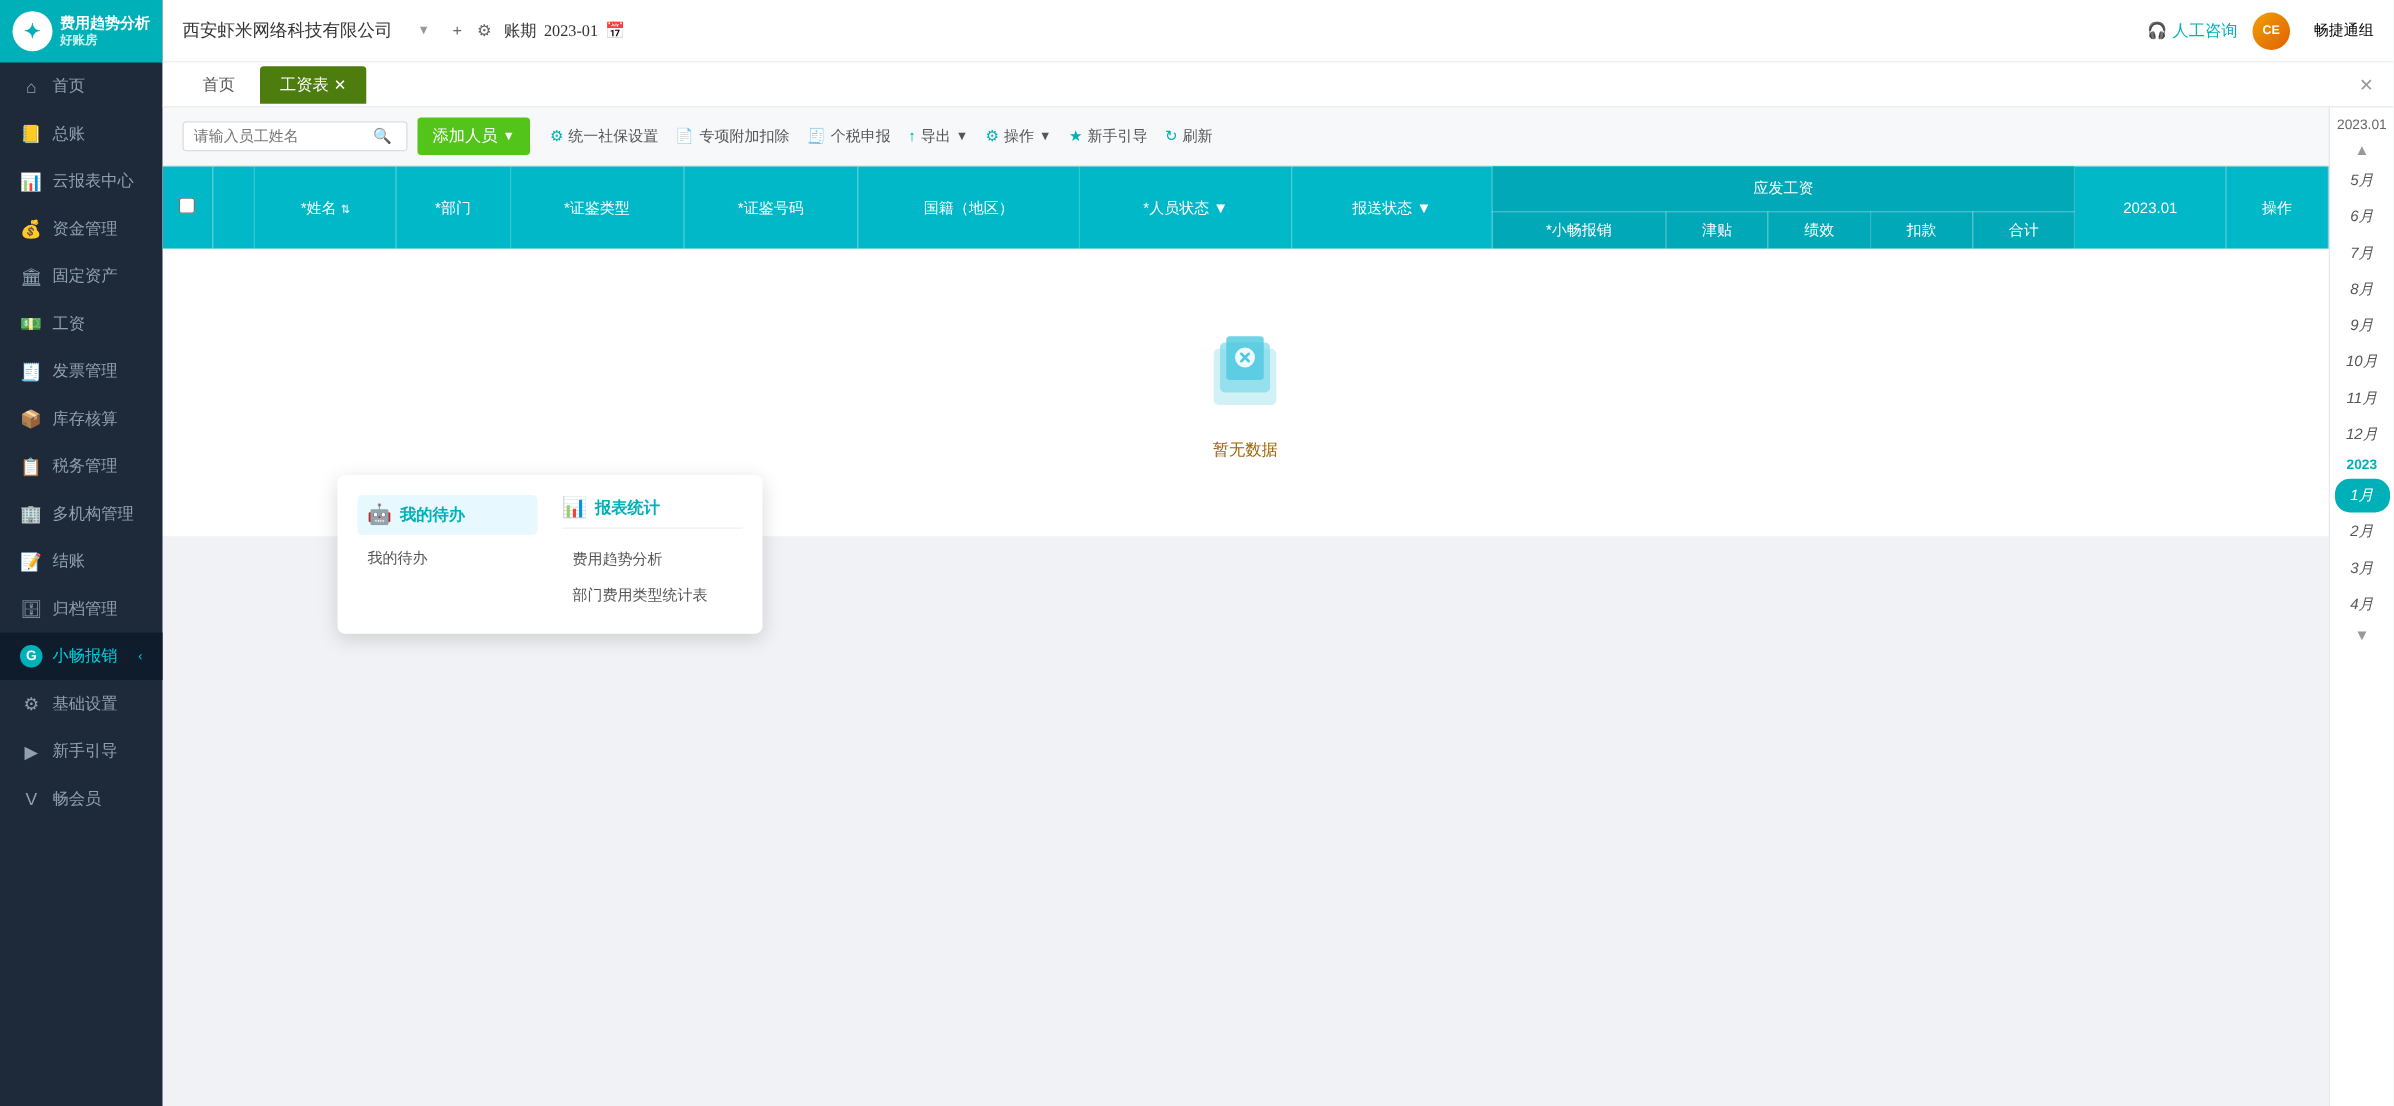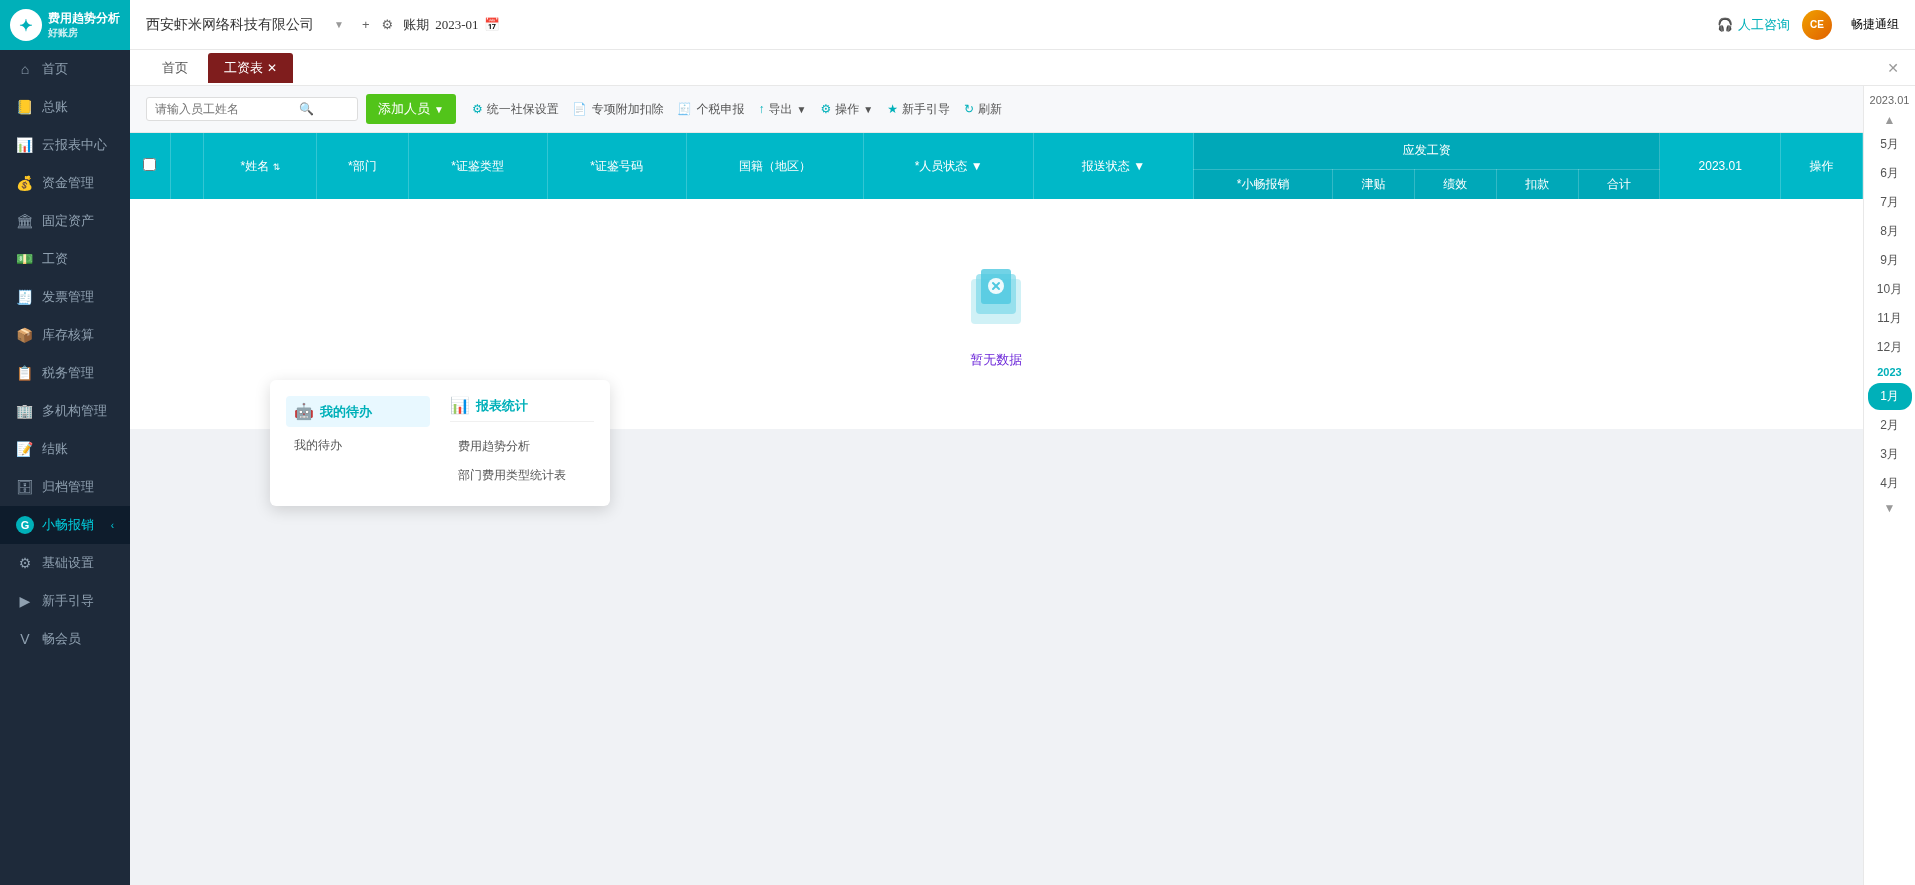--- a/index.html
+++ b/index.html
@@ -149,21 +149,21 @@
       gap: 4px;
     }
     .tab {
       padding: 6px 16px;
       font-size: 13px;
       cursor: pointer;
       border-radius: 3px 3px 0 0;
       color: #555;
     }
     .tab.active {
-      background: #7f1d1d;
+      background: #4d7c0f;
       color: white;
       display: flex;
       align-items: center;
       gap: 4px;
     }
     .tab-close { font-size: 12px; cursor: pointer; }
 
     
     .toolbar {
       background: #f7f8fa;
@@ -173,21 +173,21 @@
       gap: 8px;
       border-bottom: 1px solid #e8e8e8;
     }
     .search-box {
       display: flex;
       background: white;
       border: 1px solid #ddd;
       border-radius: 3px;
       padding: 4px 8px;
       gap: 4px;
-      width: 212px;
+      width: 180px;
     }
     .search-box input {
       border: none;
       outline: none;
       font-size: 12px;
       color: #999;
       width: 140px;
     }
     .btn-add-person {
       background: #52c41a;
@@ -257,21 +257,21 @@
       flex-direction: column;
       align-items: center;
       justify-content: center;
       padding: 60px 0;
     }
     .empty-icon {
       width: 80px;
       height: 80px;
       margin-bottom: 12px;
     }
-    .empty-text { color: #6d28d9; font-size: 13px; }
+    .empty-text { color: #a16207; font-size: 13px; }
 
     
     .month-panel {
       width: 52px;
       background: white;
       border-left: 1px solid #e8e8e8;
       display: flex;
       flex-direction: column;
       align-items: center;
       padding-top: 4px;
@@ -297,20 +297,21 @@
     }
     .month-item {
       width: 44px;
       padding: 5px 4px;
       text-align: center;
       font-size: 12px;
       color: #555;
       cursor: pointer;
       border-radius: 3px;
       margin: 1px 0;
+      font-style: italic;
     }
     .month-item.active {
       background: #00b0b9;
       color: white;
       border-radius: 12px;
     }
     .month-year-label {
       font-size: 11px;
       color: #00b0b9;
       font-weight: bold;

